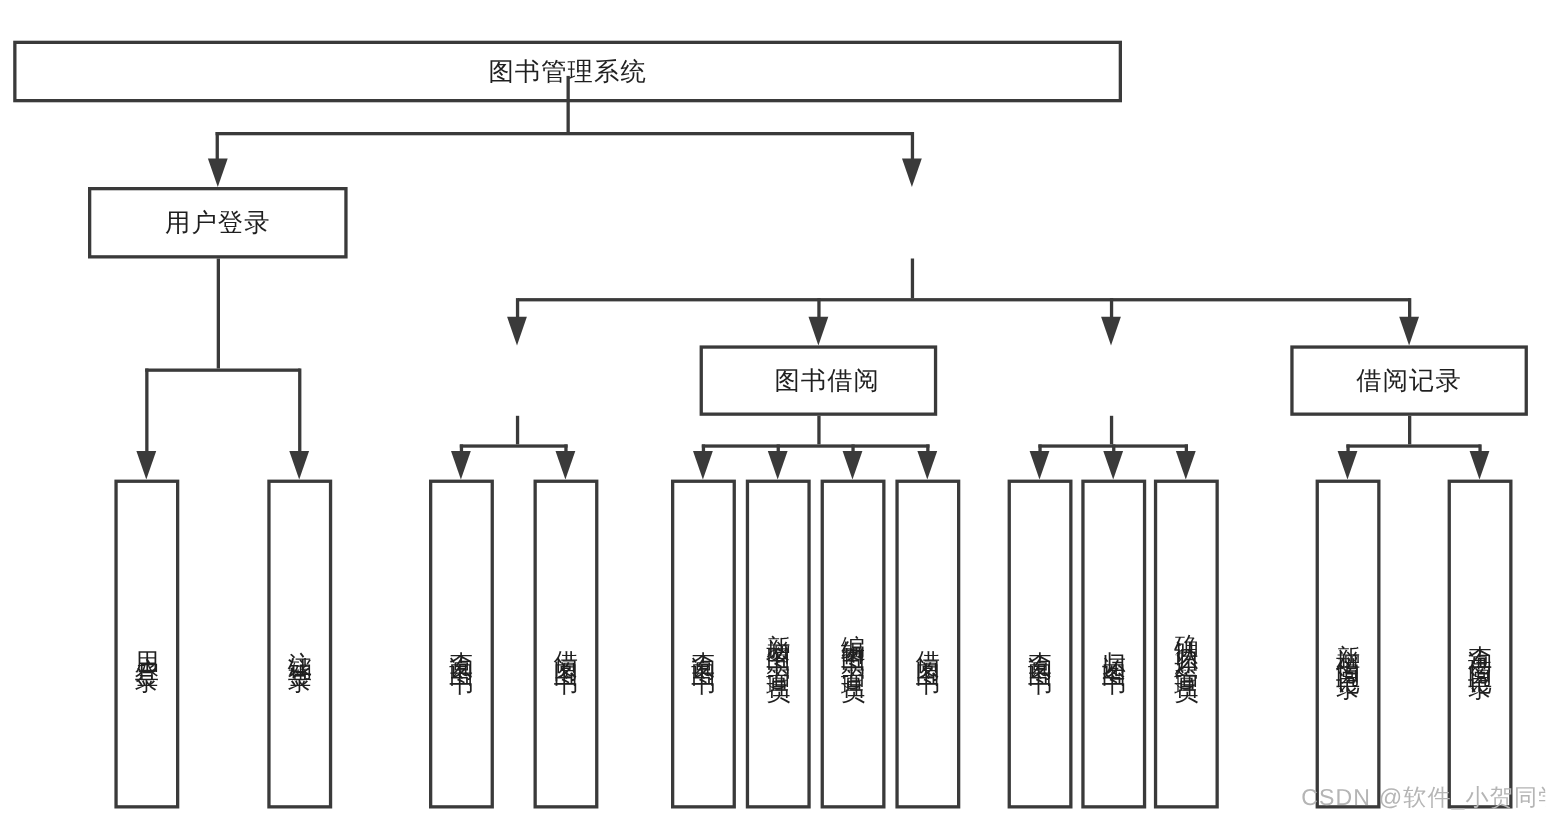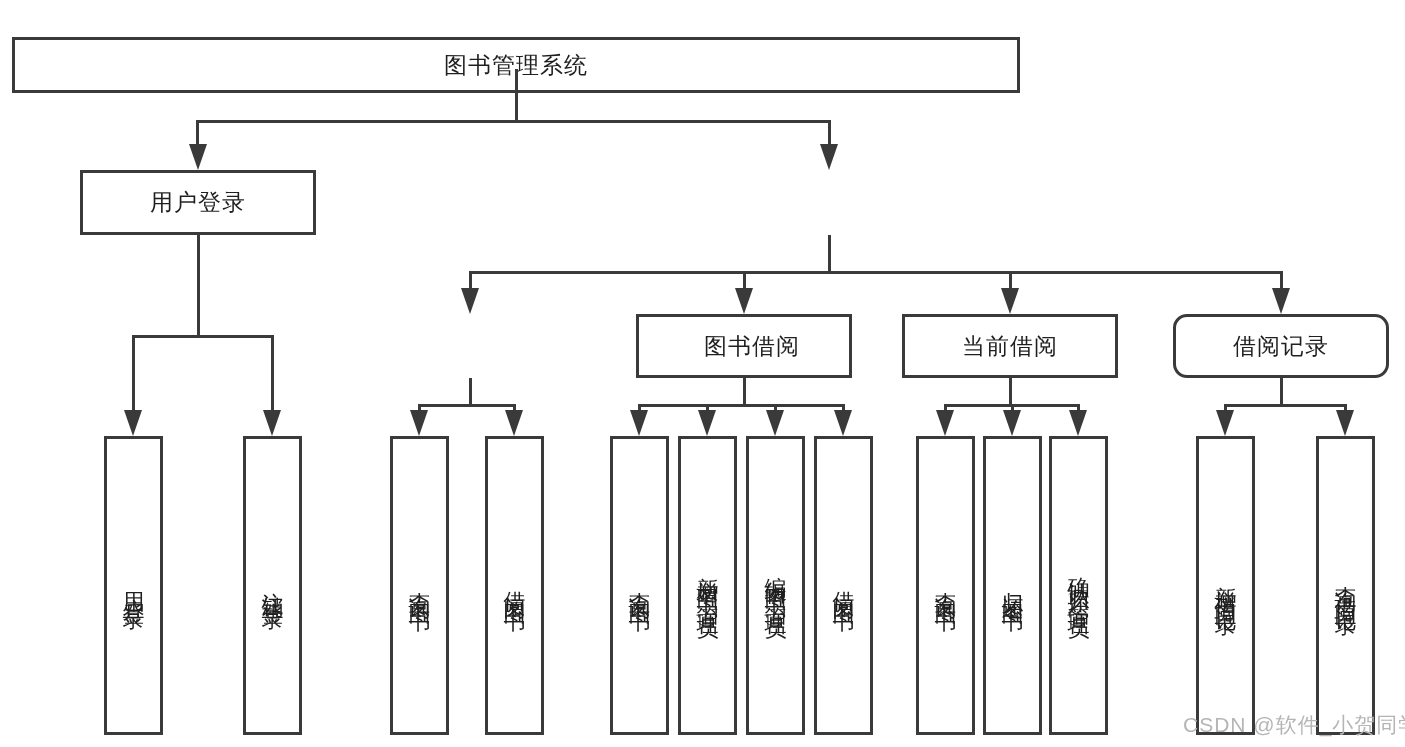--- a/index.html
+++ b/index.html
@@ -58,22 +58,21 @@
   <div class="vline" style="left:469px;  top:271px; height:19px;"></div>
   <div class="vline" style="left:743px;  top:271px; height:19px;"></div>
   <div class="vline" style="left:1009px; top:271px; height:19px;"></div>
   <div class="vline" style="left:1280px; top:271px; height:19px;"></div>
   <div class="arrow" style="left:461px;  top:288px;"></div>
   <div class="arrow" style="left:735px;  top:288px;"></div>
   <div class="arrow" style="left:1001px; top:288px;"></div>
   <div class="arrow" style="left:1272px; top:288px;"></div>
 
   <div class="box" style="left:636px; top:314px; width:216px; height:64px;padding-left:16px;">图书借阅</div>
-  <div class="box" style="left:902px; top:314px; width:216px; height:64px;">当前借阅</div>
-  <div class="box" style="left:1173px; top:314px; width:216px; height:64px;border-radius:14px;">借阅记录</div>
+  <div class="box" style="left:1173px; top:314px; width:216px; height:64px;">借阅记录</div>
 
   <div class="vline" style="left:469px; top:378px; height:26px;"></div>
   <div class="hline" style="left:418px; top:404px; width:98px;"></div>
   <div class="vline" style="left:418px; top:404px; height:8px;"></div>
   <div class="vline" style="left:513px; top:404px; height:8px;"></div>
   <div class="arrow" style="left:410px; top:410px;"></div>
   <div class="arrow" style="left:505px; top:410px;"></div>
 
   <div class="vline" style="left:743px; top:378px; height:26px;"></div>
   <div class="hline" style="left:638px; top:404px; width:207px;"></div>

